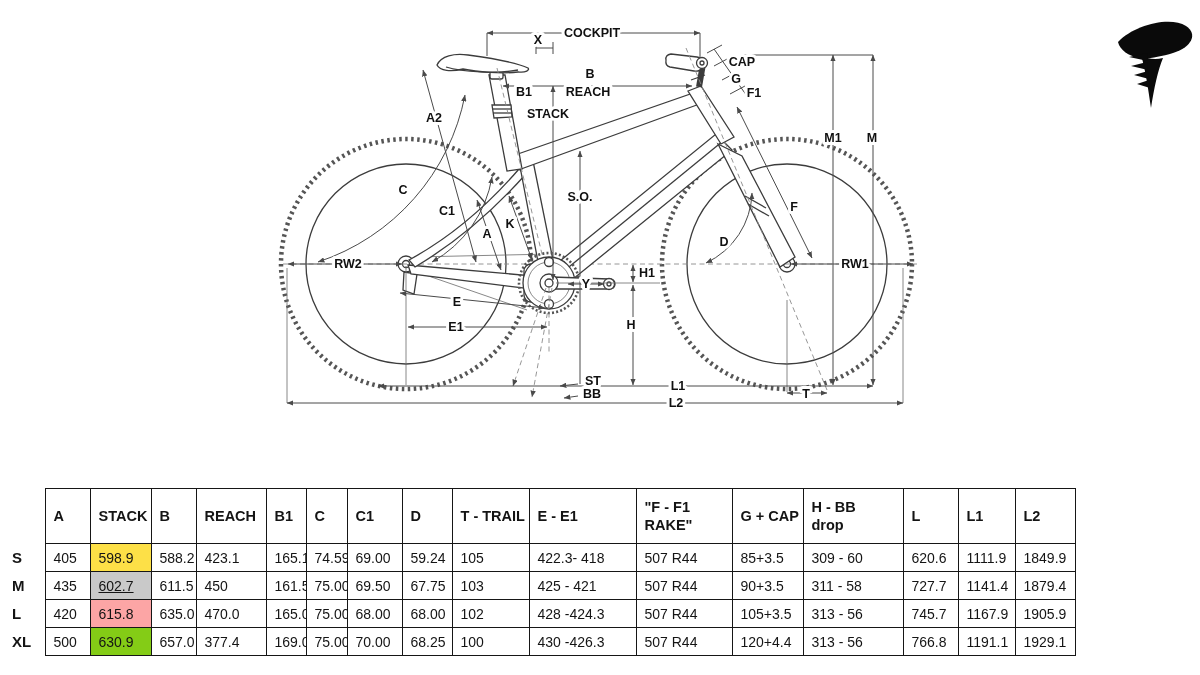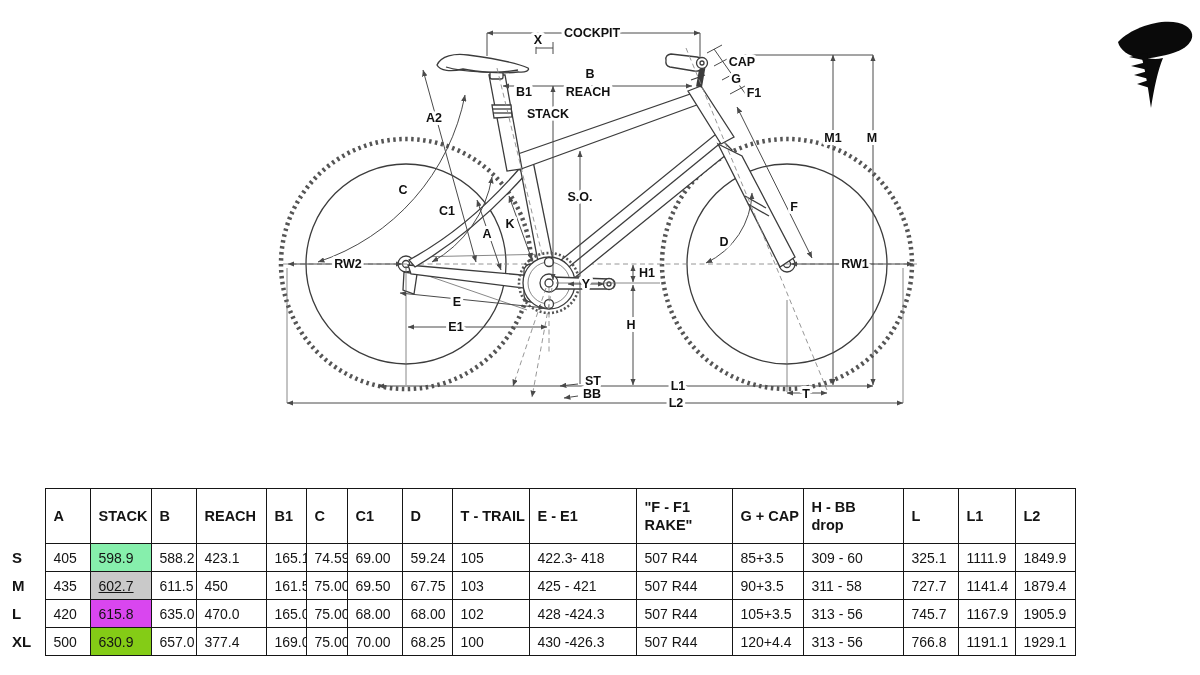--- a/index.html
+++ b/index.html
@@ -243,33 +243,33 @@
 drop</th>
           <th>L</th>
           <th>L1</th>
           <th>L2</th>
         </tr>
       </thead>
     <tbody id="body-rows">
         <tr>
           <th class="szlab">S</th>
           <td>405</td>
-          <td class="hl" style="background: #86efac; margin-left: 48px;">598.9</td>
+          <td class="hl" style="background: #fde047; margin-left: 48px;">598.9</td>
           <td>588.2</td>
           <td>423.1</td>
           <td>165.1</td>
           <td>74.59</td>
           <td>69.00</td>
           <td>59.24</td>
           <td>105</td>
           <td>422.3- 418</td>
           <td>507 R44</td>
           <td>85+3.5</td>
           <td>309 - 60</td>
-          <td>325.1</td>
+          <td>620.6</td>
           <td>1111.9</td>
           <td>1849.9</td>
         </tr>
         <tr>
           <th class="szlab">M</th>
           <td>435</td>
           <td class="hl" style="background: rgb(201, 201, 201); text-decoration: underline;">602.7</td>
           <td>611.5</td>
           <td>450</td>
           <td>161.5</td>
@@ -281,21 +281,21 @@
           <td>507 R44</td>
           <td>90+3.5</td>
           <td>311 - 58</td>
           <td>727.7</td>
           <td>1141.4</td>
           <td>1879.4</td>
         </tr>
         <tr>
           <th class="szlab">L</th>
           <td>420</td>
-          <td class="hl" style="background: #d946ef;">615.8</td>
+          <td class="hl" style="background: #fca5a5;">615.8</td>
           <td>635.0</td>
           <td>470.0</td>
           <td>165.0</td>
           <td>75.00</td>
           <td>68.00</td>
           <td>68.00</td>
           <td>102</td>
           <td>428 -424.3</td>
           <td>507 R44</td>
           <td>105+3.5</td>

